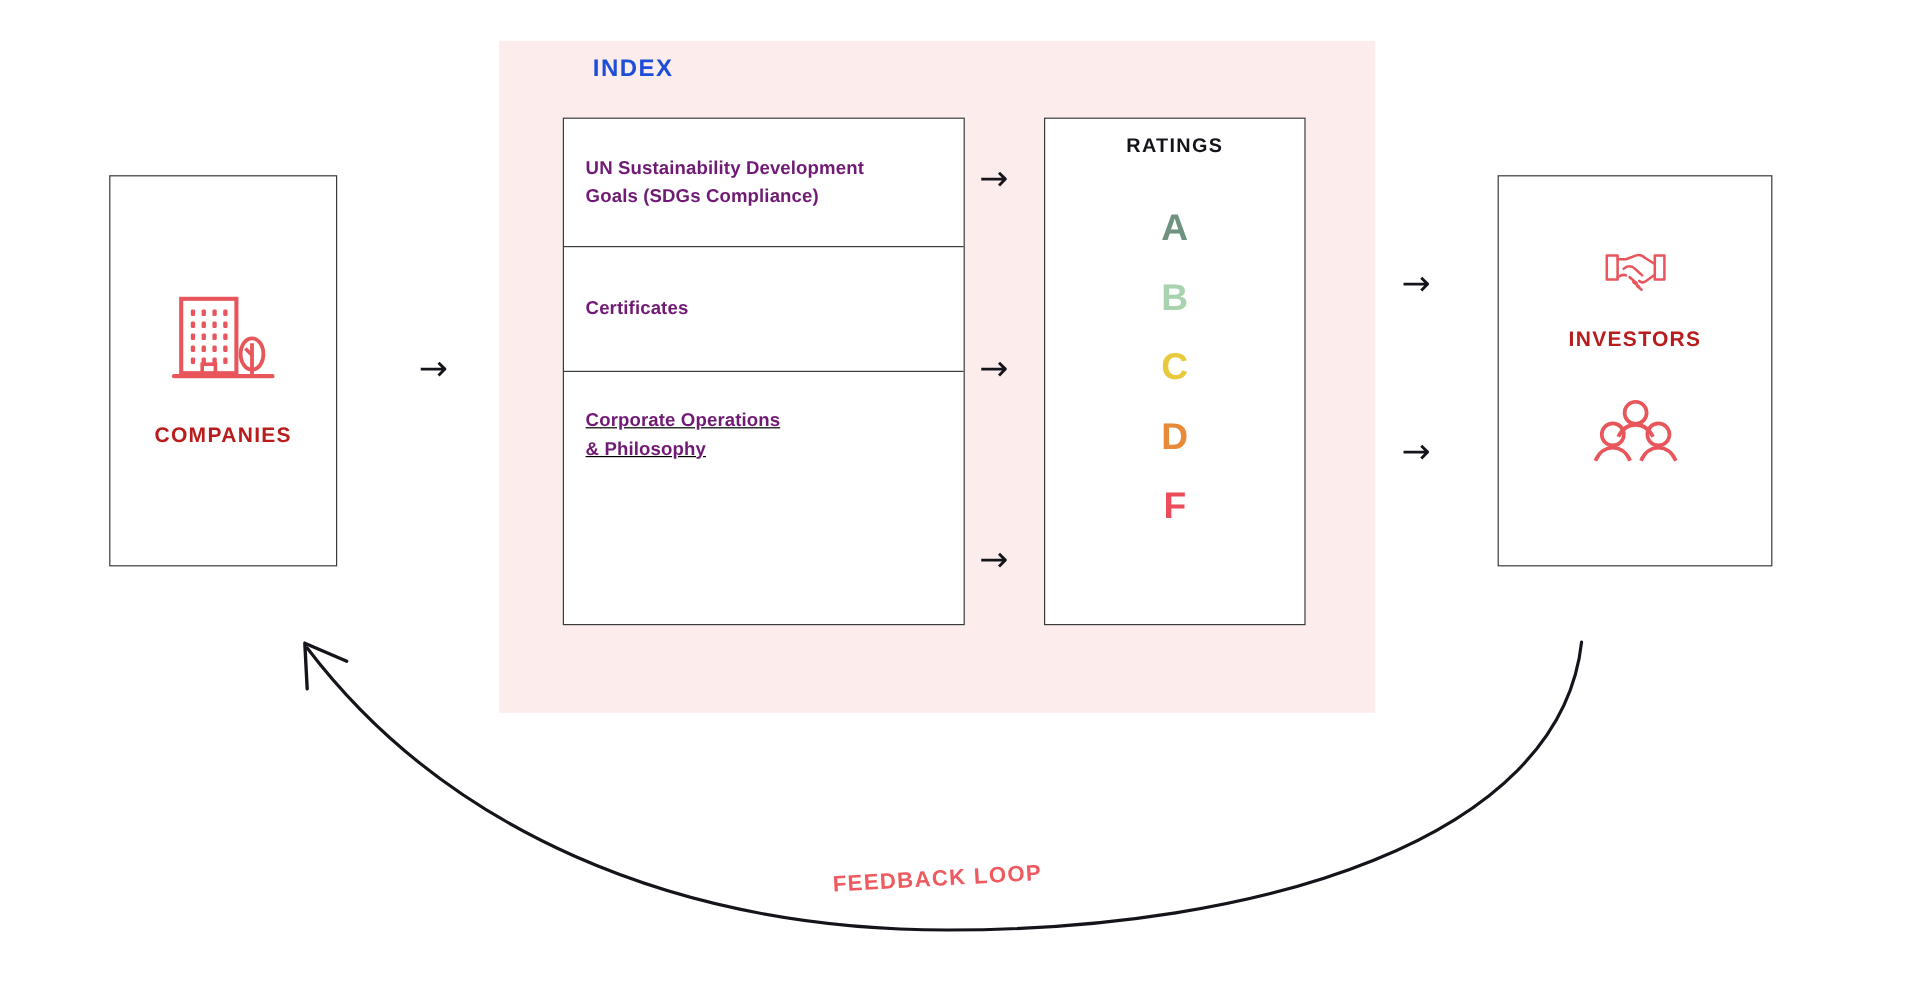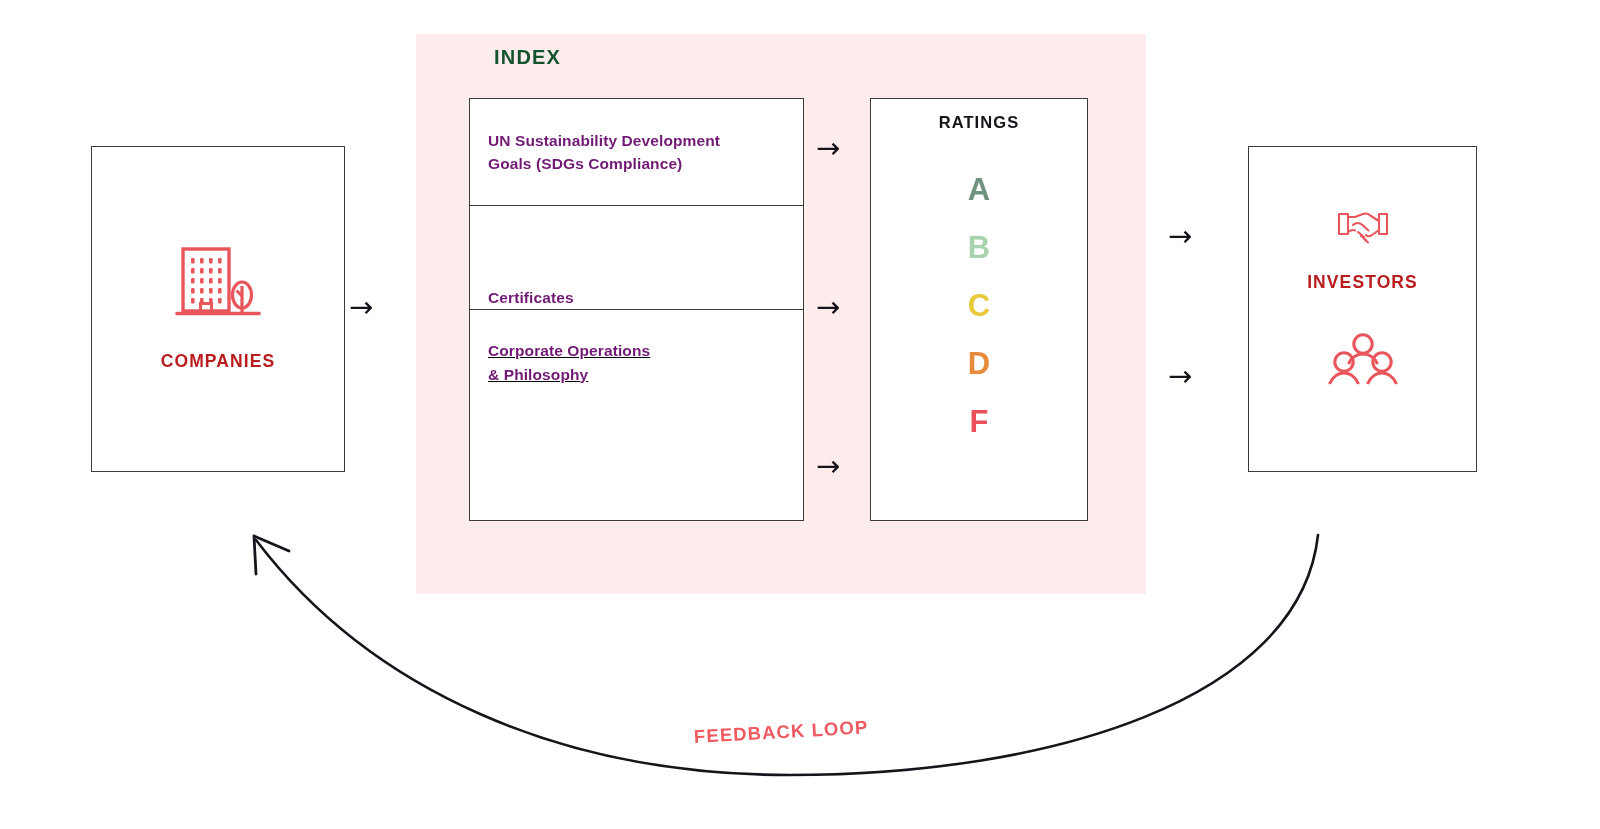--- a/index.html
+++ b/index.html
@@ -28,36 +28,36 @@
     height: 560px;
     background: #fcecec;
   }
   .index-label {
     position: absolute;
     left: 494px;
     top: 46px;
     font-size: 20px;
     font-weight: bold;
     letter-spacing: 1.2px;
-    color: #14532d;
+    color: #1d4ed8;
   }
 
   
   .card {
     position: absolute;
     background: #ffffff;
     border: 1.5px solid #3a3a3a;
     box-sizing: border-box;
   }
 
   
   .companies-card {
     left: 91px;
     top: 146px;
-    width: 254px;
+    width: 190px;
     height: 326px;
   }
   .companies-inner {
     position: absolute;
     left: 0;
     top: 0;
     width: 100%;
     height: 100%;
     display: flex;
     flex-direction: column;
@@ -85,21 +85,21 @@
   }
   .criteria-row {
     box-sizing: border-box;
     display: flex;
     align-items: center;
     padding: 0 18px;
     border-bottom: 1.2px solid #3a3a3a;
   }
   .criteria-row:last-child { border-bottom: none; text-decoration: underline; }
   .criteria-row.r0 { height: 107px; }
-  .criteria-row.r1 { height: 104px; align-items: flex-end; }
+  .criteria-row.r1 { height: 104px; }
   .criteria-row.r2 { height: 104px; }
   .criteria-row.r3 { height: 105px; }
   .criteria-text {
     font-size: 15.5px;
     font-weight: bold;
     color: #701a75;
     line-height: 1.5;
     letter-spacing: 0.1px;
     white-space: pre-line;
   }

